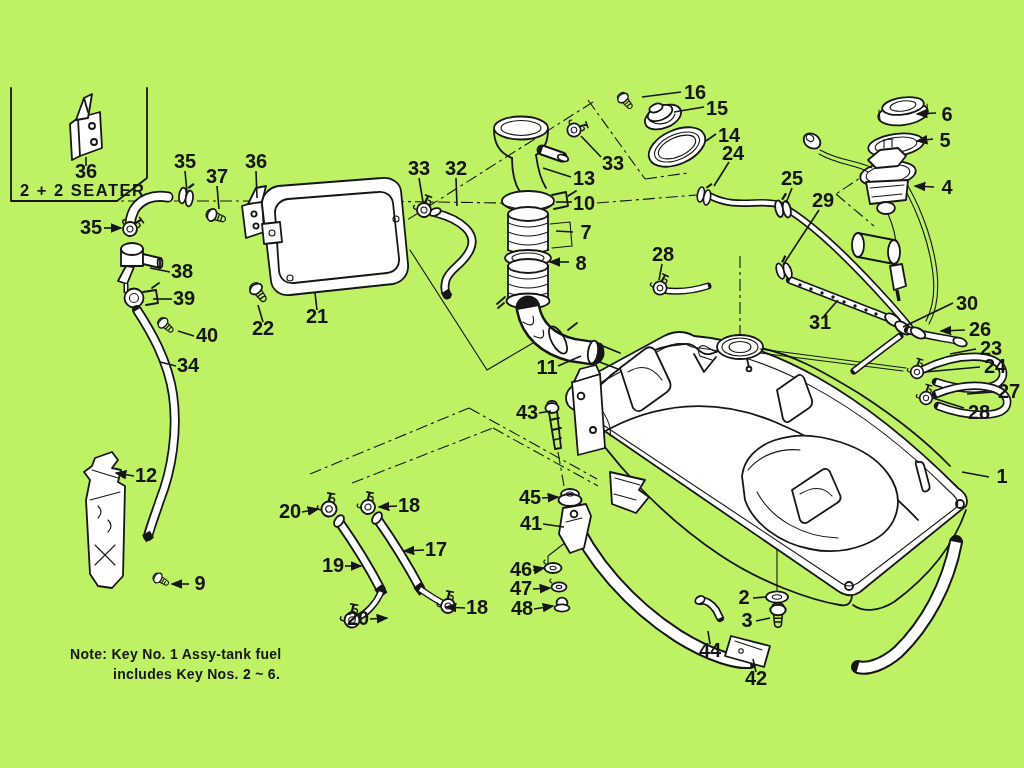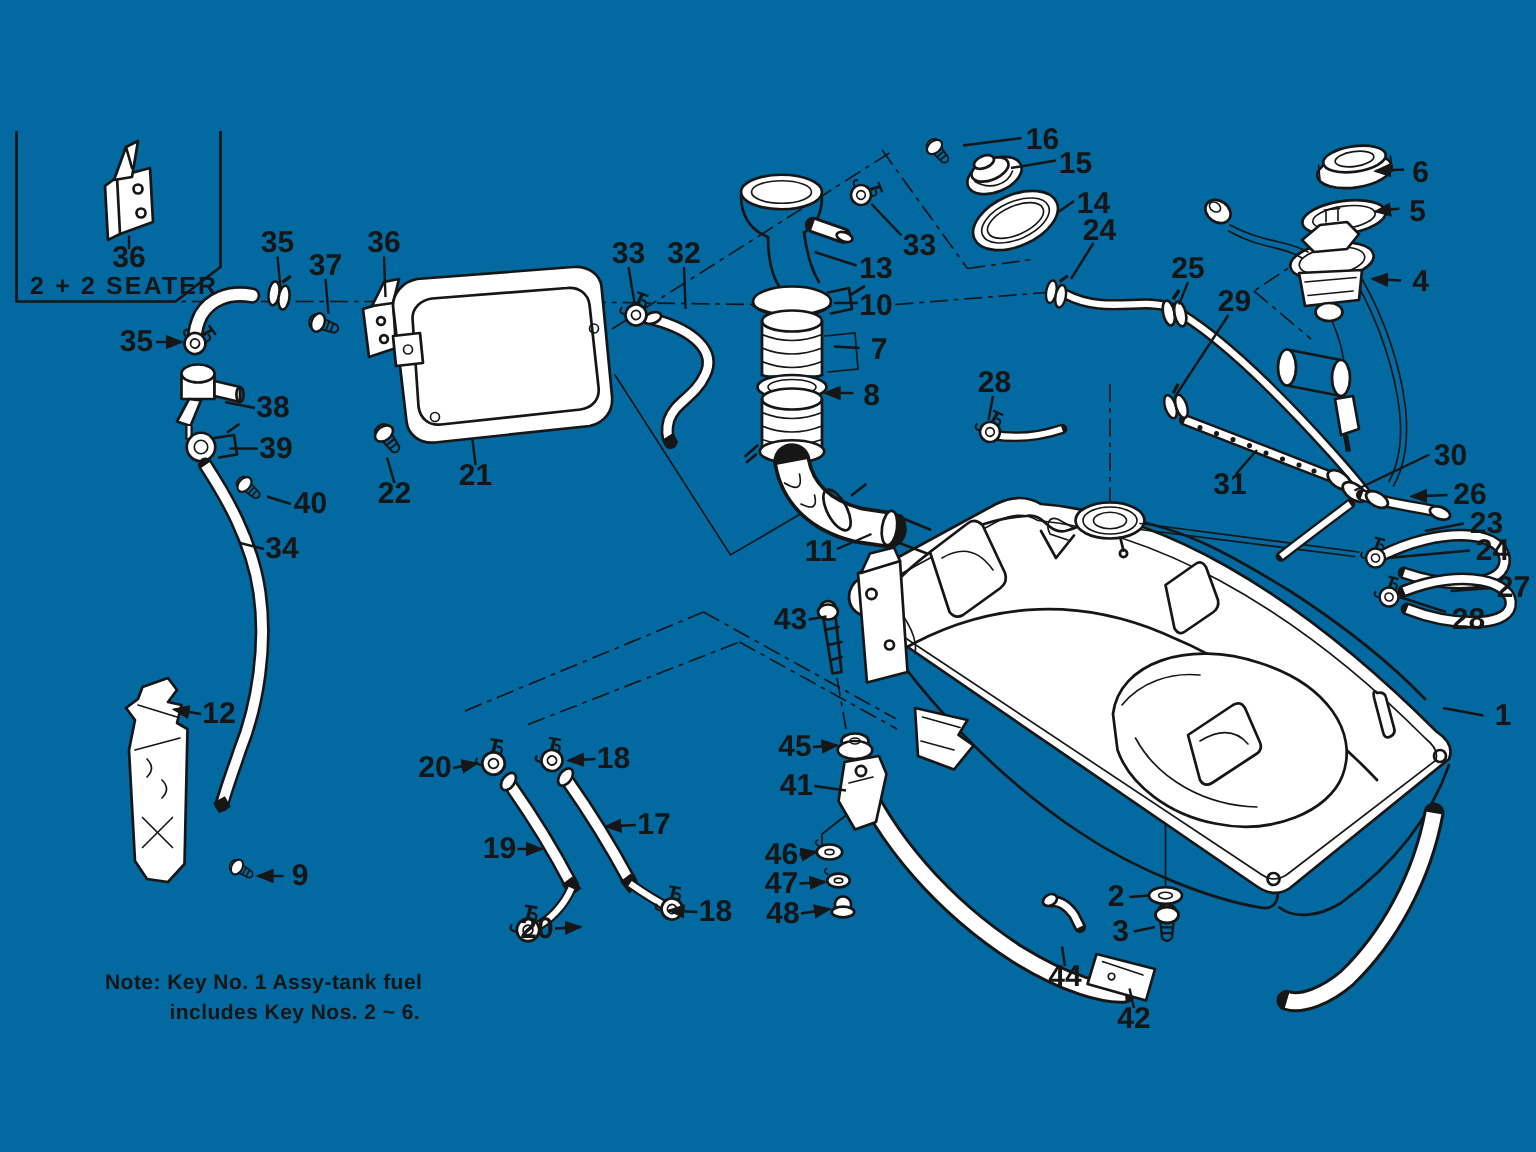--- a/index.html
+++ b/index.html
@@ -1,16 +1,16 @@
 <!DOCTYPE html>
 <html><head>
 <meta charset="utf-8">
 <style>
   html,body{margin:0;padding:0;background:#ffffff;}
-  .stage{position:relative;width:1024px;height:768px;background:#0369a1;overflow:hidden;}
+  .stage{position:relative;width:1024px;height:768px;background:#bef264;overflow:hidden;}
   svg{display:block;}
   svg text{font-family:"Liberation Sans","DejaVu Sans",sans-serif;font-weight:bold;fill:#161616;}
   .co{font-size:20px;}
   .inset{font-size:16.5px;letter-spacing:1.5px;}
   .note{font-size:14px;letter-spacing:.3px;}
   .ink{stroke:#161616;fill:none;stroke-width:1.8;stroke-linecap:round;stroke-linejoin:round;}
   .thin{stroke:#161616;fill:none;stroke-width:1.1;stroke-linecap:round;}
   .dd{stroke:#161616;fill:none;stroke-width:1.1;stroke-dasharray:12 4 3 4;}
   .wfill{fill:#ffffff;}
   .ld line, .ld polyline{stroke:#161616;stroke-width:1.6;fill:none;}

